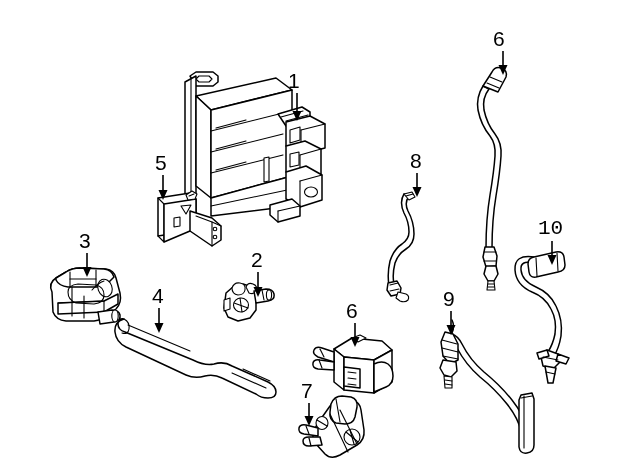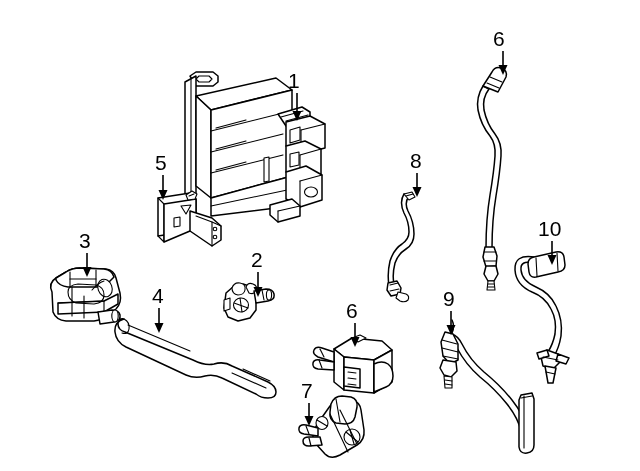--- a/index.html
+++ b/index.html
@@ -429,16 +429,16 @@
 
   <div class="callout-num" style="left:288px; top:70px;">1</div>
   <div class="callout-num" style="left:251px; top:249px;">2</div>
   <div class="callout-num" style="left:79px; top:230px;">3</div>
   <div class="callout-num" style="left:152px; top:285px;">4</div>
   <div class="callout-num" style="left:155px; top:152px;">5</div>
   <div class="callout-num" style="left:346px; top:300px;">6</div>
   <div class="callout-num" style="left:301px; top:380px;">7</div>
   <div class="callout-num" style="left:410px; top:150px;">8</div>
   <div class="callout-num" style="left:443px; top:288px;">9</div>
-  <div class="callout-num" style="left:538px; top:218px;">10</div>
+  <div class="callout-num" style="left:538px; top:218px;font-family:Liberation Mono, monospace;">10</div>
   <div class="callout-num" style="left:493px; top:28px;">6</div>
 
 </div>
 
 </body></html>

